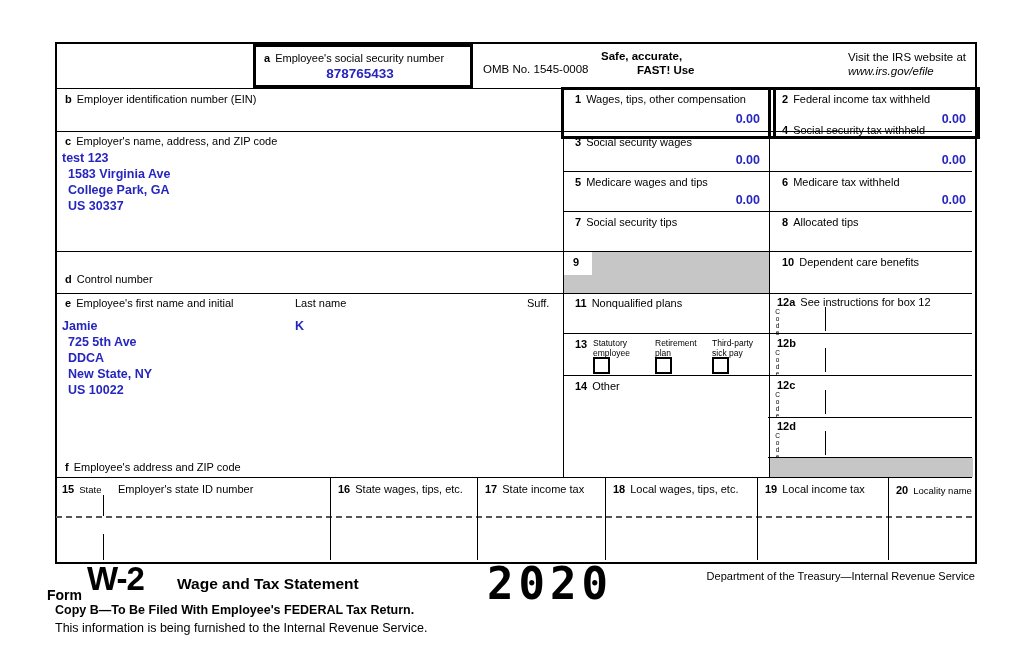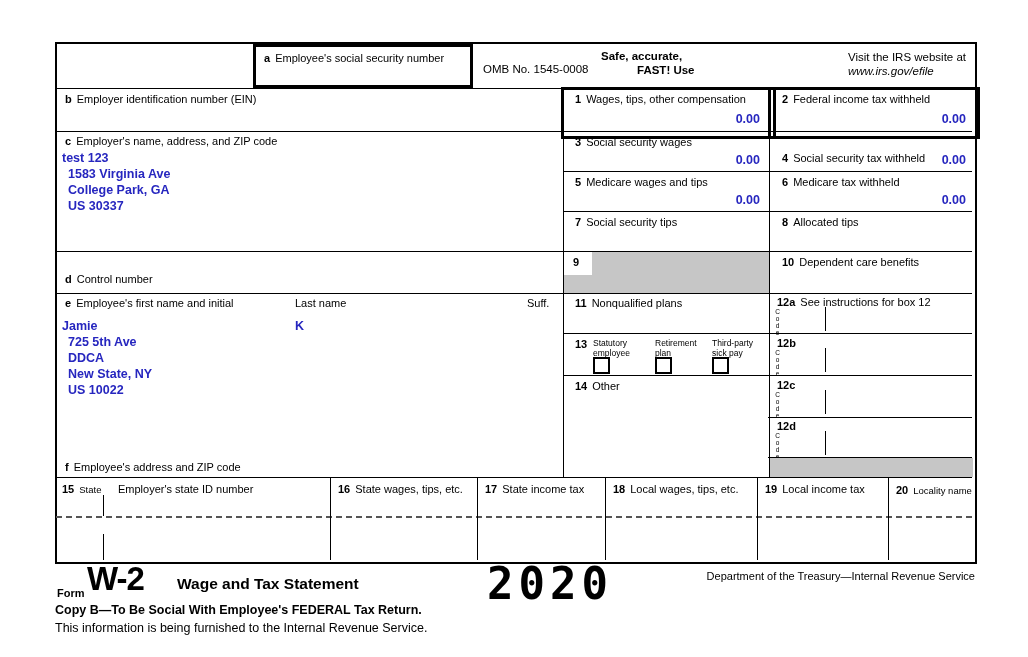--- a/index.html
+++ b/index.html
@@ -54,20 +54,21 @@
   <div class="vl" style="left:605px;top:478px;height:82px;"></div>
   <div class="vl" style="left:757px;top:478px;height:82px;"></div>
   <div class="vl" style="left:888px;top:478px;height:82px;"></div>
   <div class="vl" style="left:103px;top:495px;height:21px;"></div>
   <div class="vl" style="left:103px;top:534px;height:26px;"></div>
 
   <div class="thick" style="left:253px;top:44px;width:214px;height:38px;"></div>
   <div class="lbl" style="left:264px;top:52px;">
     <span class="num">a</span><span>Employee's social security number</span>
   </div>
+  <div class="val blue" style="left:253px;top:66px;width:214px;text-align:center;font-size:13.5px;">878765433</div>
 
   <div class="lbl" style="left:483px;top:63px;font-size:11.5px;">OMB No. 1545-0008</div>
   <div class="lbl bold" style="left:601px;top:50px;font-size:11.5px;">Safe, accurate,</div>
   <div class="lbl bold" style="left:601px;top:64px;font-size:11.5px;margin-left:36px;">FAST! Use</div>
 
 
   <div class="lbl" style="left:848px;top:51px;font-size:11.5px;">Visit the IRS website at</div>
   <div class="lbl it" style="left:848px;top:65px;font-size:11.5px;">www.irs.gov/efile</div>
 
   <div class="thick" style="left:561px;top:87px;width:209px;height:46px;"></div>
@@ -91,21 +92,21 @@
   </div>
   <div class="abs blue" style="left:62px;top:150px;">test 123</div>
   <div class="abs blue" style="left:68px;top:166px;">1583 Virginia Ave</div>
   <div class="abs blue" style="left:68px;top:182px;">College Park, GA</div>
   <div class="abs blue" style="left:68px;top:198px;">US 30337</div>
 
   <div class="lbl" style="left:575px;top:136px;">
     <span class="num">3</span><span>Social security wages</span>
   </div>
   <div class="val blue" style="left:563px;top:152px;width:197px;">0.00</div>
-  <div class="lbl" style="left:782px;top:152px;">
+  <div class="lbl" style="left:782px;top:124px;">
     <span class="num">4</span><span>Social security tax withheld</span>
   </div>
   <div class="val blue" style="left:770px;top:152px;width:196px;">0.00</div>
 
   <div class="lbl" style="left:575px;top:176px;">
     <span class="num">5</span><span>Medicare wages and tips</span>
   </div>
   <div class="val blue" style="left:563px;top:192px;width:197px;">0.00</div>
   <div class="lbl" style="left:782px;top:176px;">
     <span class="num">6</span><span>Medicare tax withheld</span>
@@ -210,21 +211,21 @@
   <div class="lbl" style="left:613px;top:483px;">
     <span class="num">18</span><span>Local wages, tips, etc.</span>
   </div>
   <div class="lbl" style="left:765px;top:483px;">
     <span class="num">19</span><span>Local income tax</span>
   </div>
   <div class="lbl" style="left:896px;top:484px;">
     <span class="num">20</span><span class="sm">Locality name</span>
   </div>
 
-  <div class="abs bold" style="left:57px;top:587px;font-size:11px;">Form</div>
+  <div class="abs bold" style="left:47px;top:587px;font-size:14px;">Form</div>
   <div class="abs bold" style="left:87px;top:560px;font-size:33px;letter-spacing:-1px;">W-2</div>
   <div class="abs bold" style="left:177px;top:575px;font-size:15.5px;">Wage and Tax Statement</div>
   <div class="year" style="left:487px;top:562px;">2020</div>
   <div class="abs" style="left:640px;top:570px;width:335px;text-align:right;font-size:11px;">Department of the Treasury—Internal Revenue Service</div>
-  <div class="abs bold" style="left:55px;top:603px;font-size:12.5px;">Copy B—To Be Social With Employee's FEDERAL Tax Return.</div>
+  <div class="abs bold" style="left:55px;top:603px;font-size:12.5px;">Copy B—To Be Filed With Employee's FEDERAL Tax Return.</div>
   <div class="abs" style="left:55px;top:621px;font-size:12.5px;">This information is being furnished to the Internal Revenue Service.</div>
 
 </div>
 
 </body></html>

